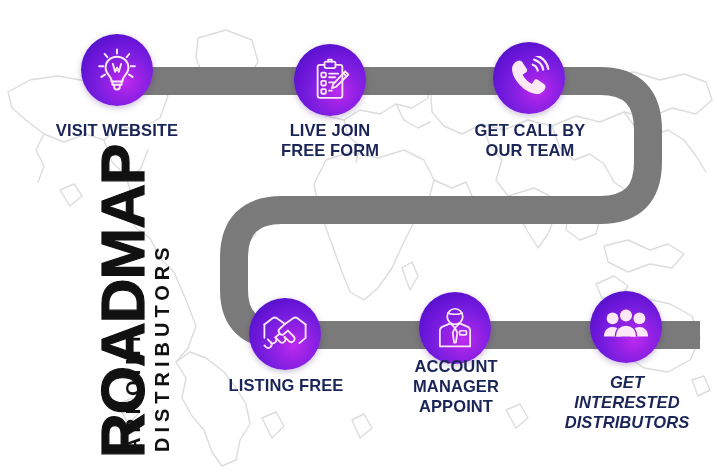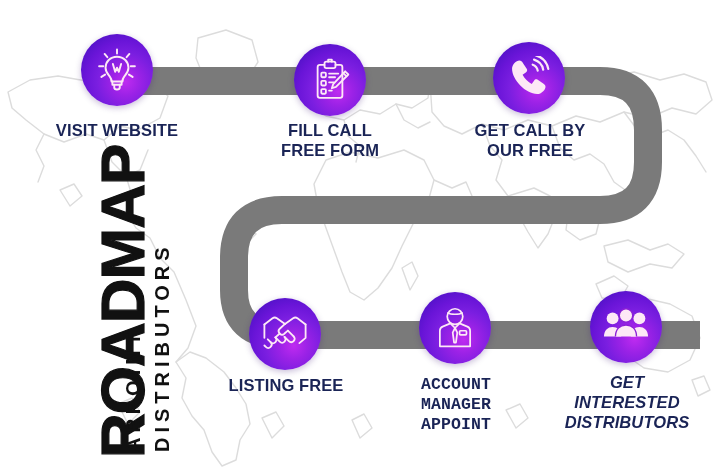--- a/index.html
+++ b/index.html
@@ -185,39 +185,39 @@
             <rect x="14.5" y="34" width="5" height="5" rx="1"></rect>
             <path d="M23 17 L33 17"></path>
             <path d="M23 21 L29.5 21"></path>
             <path d="M23 26.5 L28 26.5"></path>
             <path d="M23 35.5 L26 35.5"></path>
             <path d="M40.5 14.5 L44 18 L30.5 31.5 L26 33 L27.5 28.5 Z"></path>
             <path d="M38.5 16.5 L42 20"></path>
           </svg>
         </span>
       </div>
-      <div class="caption" style="left:245px;top:120px;width:170px;">FILL CALL
+      <div class="caption" style="left:245px;top:120px;width:170px;">LIVE JOIN
 FREE FORM</div>
     </div>
 
     <div class="step">
       <div class="badge" style="left:493px;top:42px;width:72px;height:72px;">
         <span>
           <svg width="44" height="44" viewBox="0 0 48 48" fill="none">
             <path d="M13.5 5 C10 5 5.5 9.5 5.5 14 C5.5 26 20.5 41.5 33 41.5 C37.5 41.5 42 37 42 33.5 C42 32 41 31 39.5 30 L33.5 26 C32 25 30.5 25.5 29.5 27 L27 30.5 C23 28.5 19 24.5 17 20.5 L20.5 18 C22 17 22.5 15.5 21.5 14 L17.5 8 C16.5 6.2 15.2 5 13.5 5 Z" fill="#fde8f6"></path>
             <g stroke="#fde8f6" stroke-width="2.4" stroke-linecap="round" fill="none">
               <path d="M28 9.5 C31 10.5 33 13 33.5 16"></path>
               <path d="M29.5 4 C34.5 5.5 38.5 9.5 39.5 15"></path>
               <path d="M31 -1 C38 1 43.5 6.5 45 14"></path>
             </g>
           </svg>
         </span>
       </div>
       <div class="caption" style="left:440px;top:120px;width:180px;">GET CALL BY
-OUR FREE</div>
+OUR TEAM</div>
     </div>
 
     <div class="step">
       <div class="badge" style="left:249px;top:298px;width:72px;height:72px;">
         <span>
           <svg width="46" height="46" viewBox="0 0 48 48" fill="none" stroke="#fde8f6" stroke-width="1.9" stroke-linecap="round" stroke-linejoin="round">
             <path d="M2.5 14 L11 7.5 C12.5 6.5 14 6.5 15.5 7.5 L24 13.5"></path>
             <path d="M45.5 14 L37 7.5 C35.5 6.5 34 6.5 32.5 7.5 L24 13.5"></path>
             <path d="M24 13.5 L18.5 18.5 C17 20 17 22 18.5 23.5 C20 25 22 25 23.5 23.5 L27 20.5"></path>
             <path d="M27 20.5 L33 26.5"></path>
@@ -240,21 +240,21 @@
           <svg width="44" height="44" viewBox="0 0 48 48" fill="none" stroke="#fde8f6" stroke-width="1.9" stroke-linecap="round" stroke-linejoin="round">
             <circle cx="24" cy="11.5" r="8.5"></circle>
             <path d="M16.5 7.5 C19 9.5 29 9.5 31.5 7.5"></path>
             <path d="M19 19 L24 24 L29 19"></path>
             <path d="M19 19 L10.5 22.5 C8.5 23.4 7.5 25 7.5 27 L7.5 44 L40.5 44 L40.5 27 C40.5 25 39.5 23.4 37.5 22.5 L29 19"></path>
             <path d="M24 24 L21.5 29 L23 40 L25 40 L26.5 29 Z"></path>
             <rect x="29" y="27" width="7.5" height="4.5" rx="1"></rect>
           </svg>
         </span>
       </div>
-      <div class="caption" style="left:373px;top:375px;width:166px;font-family:Liberation Mono, monospace;">ACCOUNT
+      <div class="caption" style="left:373px;top:356px;width:166px;">ACCOUNT
 MANAGER
 APPOINT</div>
     </div>
 
     <div class="step">
       <div class="badge" style="left:590px;top:291px;width:72px;height:72px;">
         <span>
           <svg width="46" height="46" viewBox="0 0 48 48">
             <g fill="#fde8f6">
               <circle cx="10" cy="15" r="6.2"></circle>

